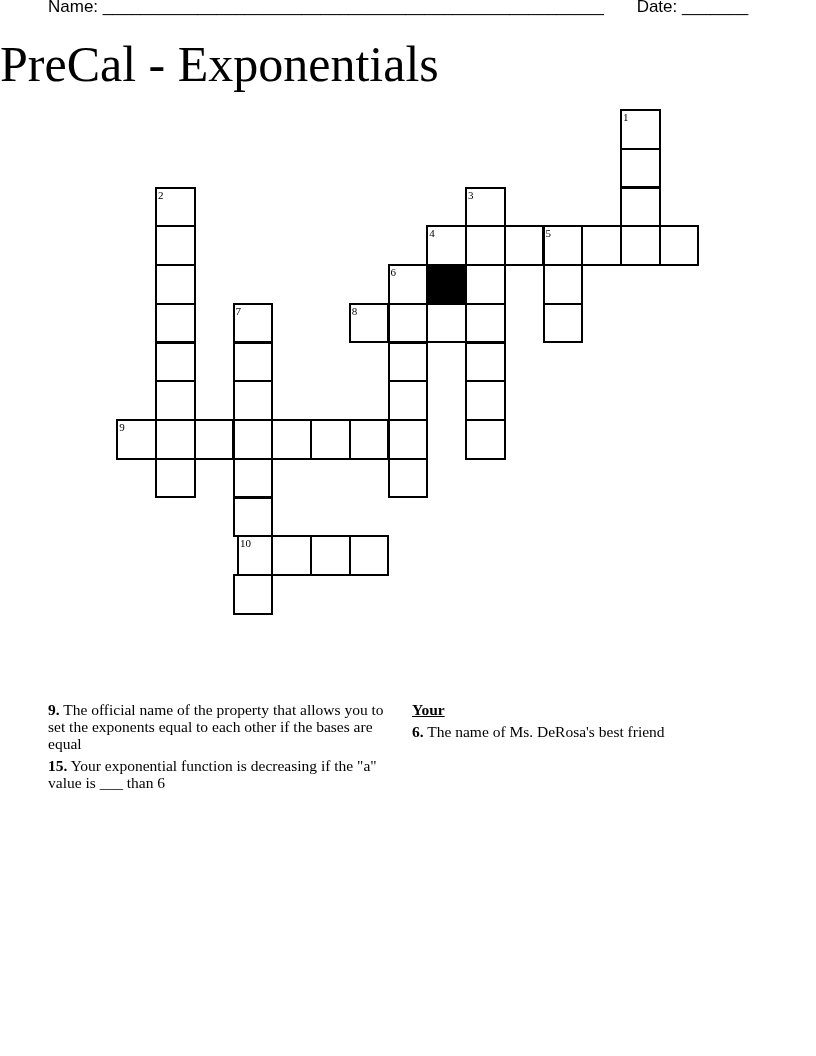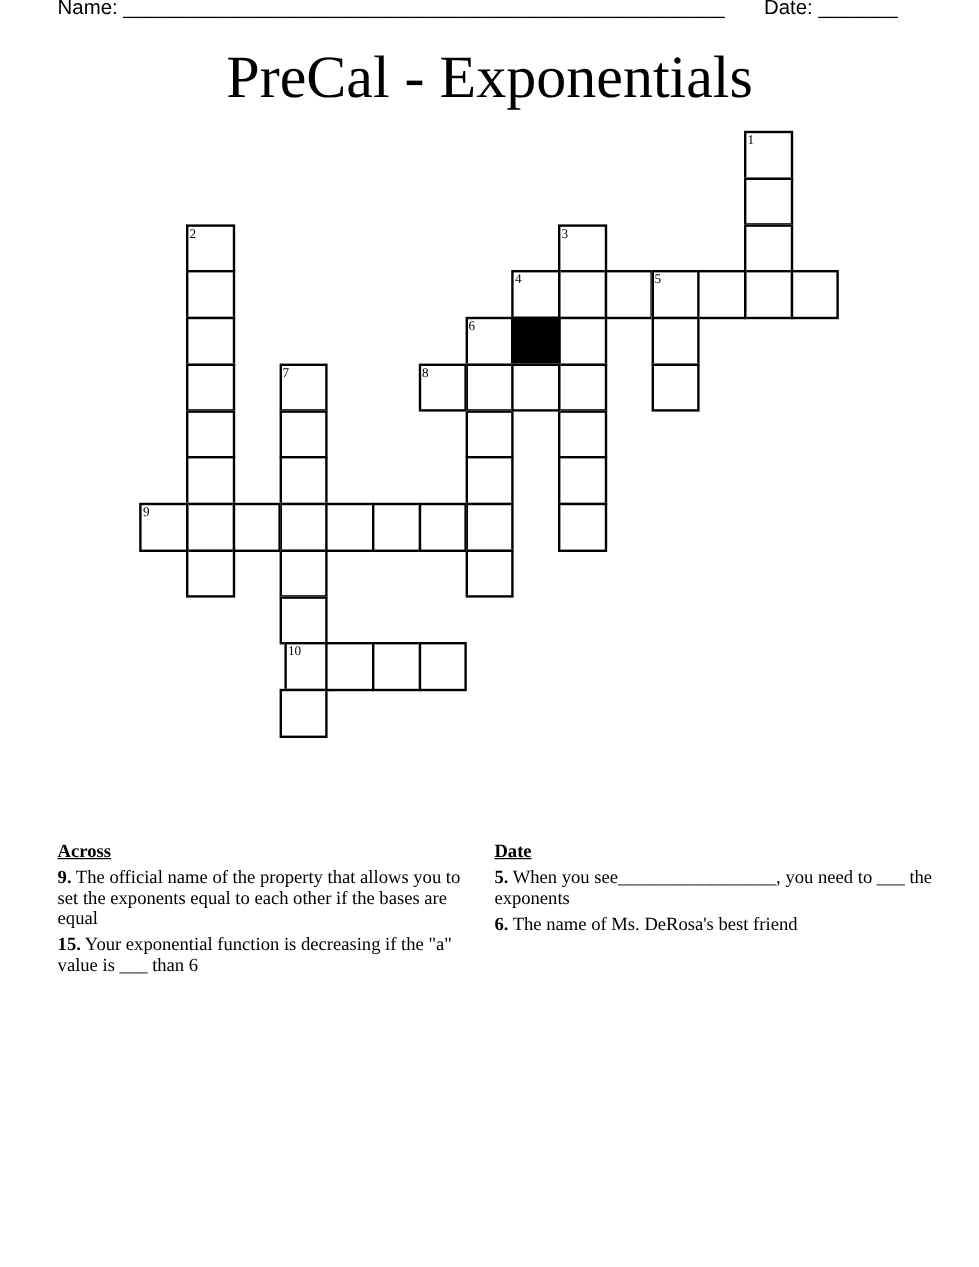--- a/index.html
+++ b/index.html
@@ -1,19 +1,19 @@
 <!DOCTYPE html>
 <html><head>
 <meta charset="utf-8">
 <style>
   html, body { margin:0; padding:0; background:#ffffff; }
   body { width:816px; height:1056px; position:relative; overflow:hidden; color:#000; }
   .header-line { position:absolute; top:-3px; left:48px; font-family:"Liberation Sans", sans-serif; font-size:17px; white-space:nowrap; }
   .header-line .gap { display:inline-block; width:14px; }
-  .title { position:absolute; top:34px; left:0; width:816px; text-align:center; font-family:"Liberation Serif", serif; font-size:50px; line-height:60px; }
+  .title { position:absolute; top:34px; left:0; width:816px; text-align:left; font-family:"Liberation Serif", serif; font-size:50px; line-height:60px; }
   .grid { position:absolute; left:0; top:0; width:816px; height:680px; }
   .cell { position:absolute; box-sizing:border-box; width:40.5px; height:40.5px; border:2px solid #000; background:#fff; }
   .cell.black { background:#000; }
   .cell .num { position:absolute; top:0px; left:1px; font-family:"Liberation Serif", serif; font-size:11px; line-height:12px; }
   .clues { position:absolute; top:701px; font-family:"Liberation Serif", serif; font-size:15.5px; line-height:17px; }
   .clues.across { left:48px; width:355px; }
   .clues.down { left:412px; width:370px; }
   .clues h3 { margin:0 0 5px 0; font-size:15.5px; font-weight:bold; text-decoration:underline; }
   .clue { margin:0 0 5px 0; }
   .clue b { font-weight:bold; }
@@ -96,22 +96,20 @@
     <div class="cell" style="left: 193.75px; top: 419px;"></div>
     <div class="cell" style="left: 271.25px; top: 419px;"></div>
     <div class="cell" style="left: 310px; top: 419px;"></div>
     <div class="cell" style="left: 348.75px; top: 419px;"></div>
     <div class="cell" style="left: 271.25px; top: 535.25px;"></div>
     <div class="cell" style="left: 310px; top: 535.25px;"></div>
     <div class="cell" style="left: 348.75px; top: 535.25px;"></div>
   </div>
 
 <div class="clues across">
-  <h3>Across</h3>
   <div class="clue"><b>9.</b><span> The official name of the property that allows you to set the exponents equal to each other if the bases are equal</span></div>
   <div class="clue"><b>15.</b><span> Your exponential function is decreasing if the "a" value is ___ than 6</span></div>
 </div>
 
 <div class="clues down">
-  <h3>Date</h3>
-  <div class="clue"><b>5.</b><span> When you see_________________, you need to ___ the exponents</span></div>
+  <h3>Your</h3>
   <div class="clue"><b>6.</b><span> The name of Ms. DeRosa's best friend</span></div>
 </div>
 
 </body></html>

